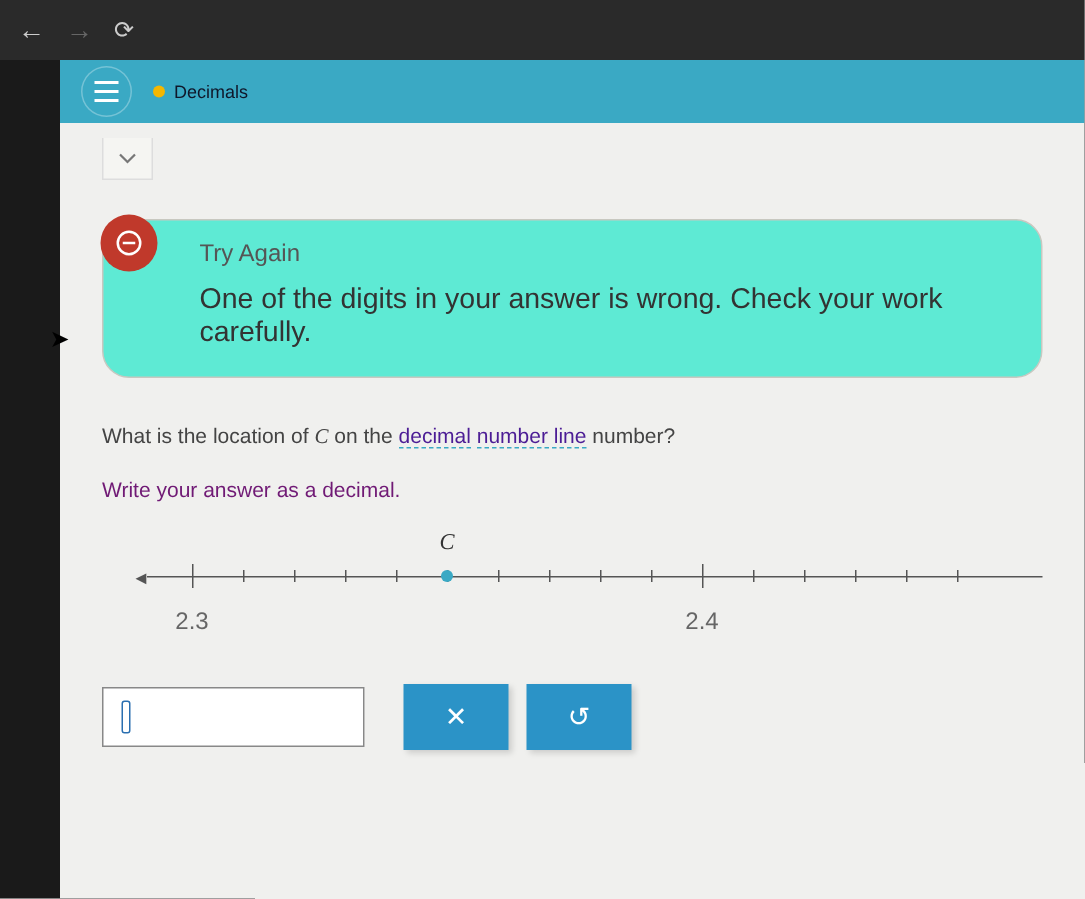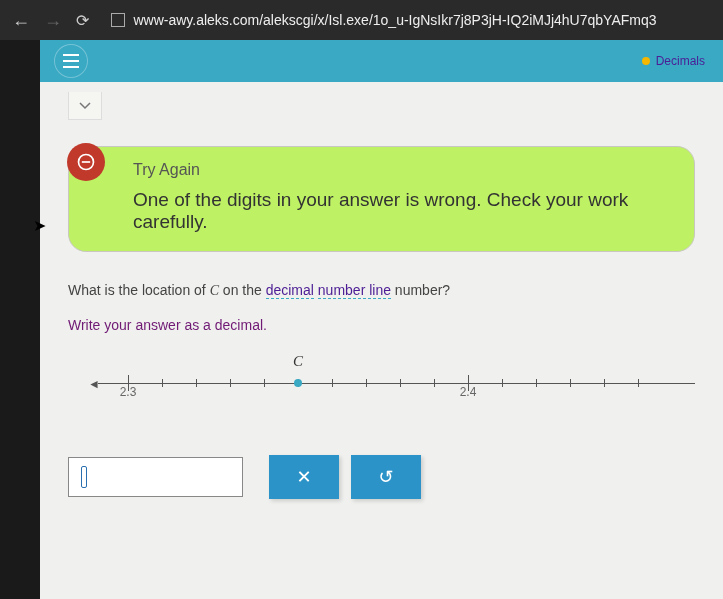--- a/index.html
+++ b/index.html
@@ -74,25 +74,24 @@
       border: 1px solid rgba(255,255,255,0.3);
     }
     .hamburger span {
       width: 16px;
       height: 2px;
       background: #fff;
       display: block;
     }
     .hdr-breadcrumb {
       font-size: 12px;
-      color: #4c1d95;
+      color: #0f172a;
       display: flex;
       align-items: center;
       gap: 6px;
-      justify-content: flex-end;
     }
     .crumb-dot {
       width: 8px; height: 8px; border-radius: 50%; background: #f5b700;
       display: inline-block;
     }
     .hdr-title {
       font-size: 14px;
       margin-top: 3px;
       font-weight: 500;
     }
@@ -113,21 +112,21 @@
       font-size: 14px;
       cursor: pointer;
       margin-bottom: 26px;
     }
     .feedback-box {
       border: 1px solid #c8c8c0;
       border-radius: 18px;
       padding: 14px 20px 18px 64px;
       position: relative;
       margin-bottom: 30px;
-      background: #bef264;
+      background: #5eead4;
     }
     .feedback-icon {
       position: absolute;
       left: -2px;
       top: -4px;
       width: 38px;
       height: 38px;
       border-radius: 50%;
       background: #c0392b;
       display: flex;
@@ -194,22 +193,22 @@
     .nl-tick {
       position: absolute;
       top: 10px;
       width: 1px;
       height: 8px;
       background: #555;
     }
     .nl-tick.major { top: 6px; height: 16px; }
     .nl-ticklabel {
       position: absolute;
-      top: 16px;
-      font-size: 12px;
+      top: 36px;
+      font-size: 16px;
       color: #666;
       transform: translateX(-50%);
     }
     .nl-point {
       position: absolute;
       top: 10px;
       width: 8px;
       height: 8px;
       border-radius: 50%;
       background: #3aa9c4;
@@ -261,24 +260,20 @@
     }
     .it { font-style: italic; font-family: Georgia, serif; }
   </style>
 </head>
 <body>
 
 <div class="browser-bar">
   <span class="nav-arrow">←</span>
   <span class="nav-arrow" style="color:#666">→</span>
   <span class="reload-icon">⟳</span>
-  <div class="url-section">
-    <span class="site-icon"></span>
-    <span>www-awy.aleks.com/alekscgi/x/Isl.exe/1o_u-IgNsIkr7j8P3jH-IQ2iMJj4hU7qbYAFmq3</span>
-  </div>
 </div>
 
 <div class="page-wrap">
   <div class="header-band">
     <div class="hamburger">
       <span></span>
         <span></span>
         <span></span>
     </div>
     <div class="hdr-breadcrumb">

